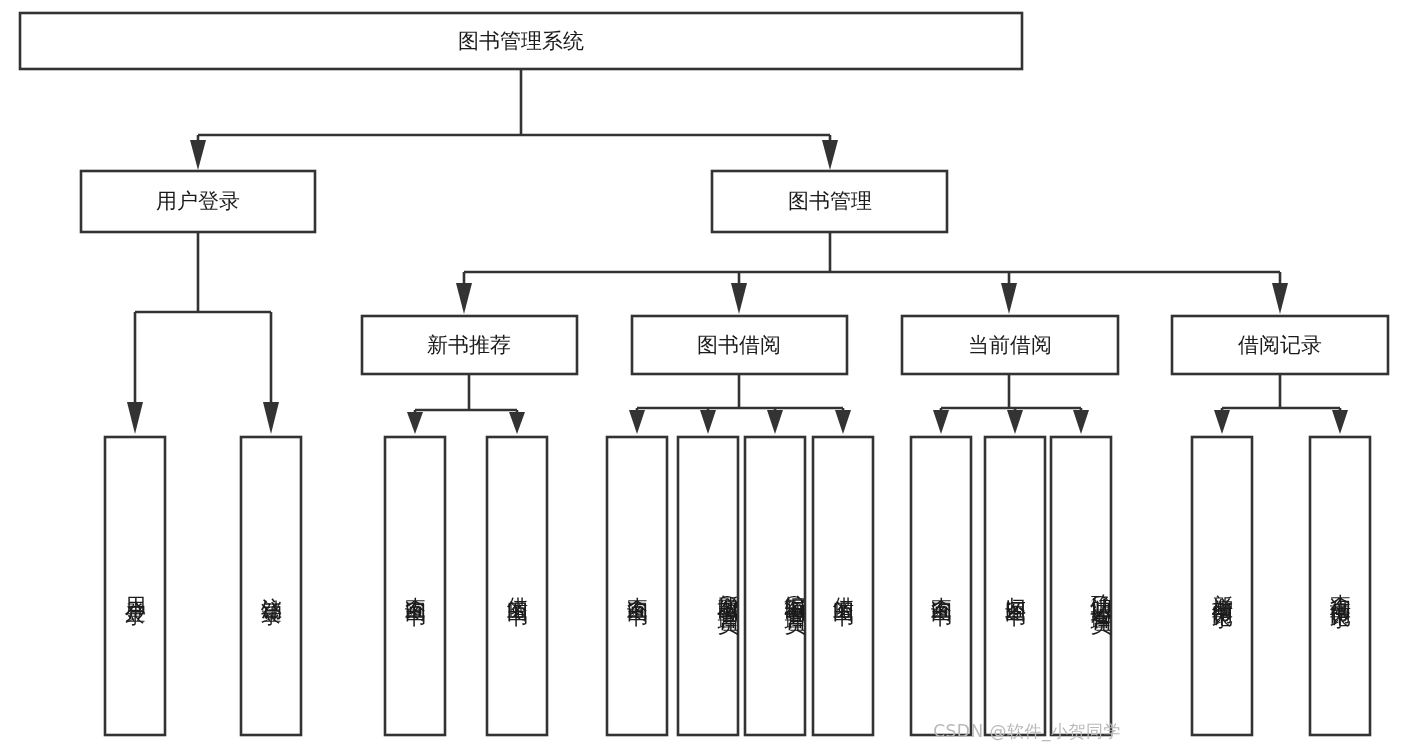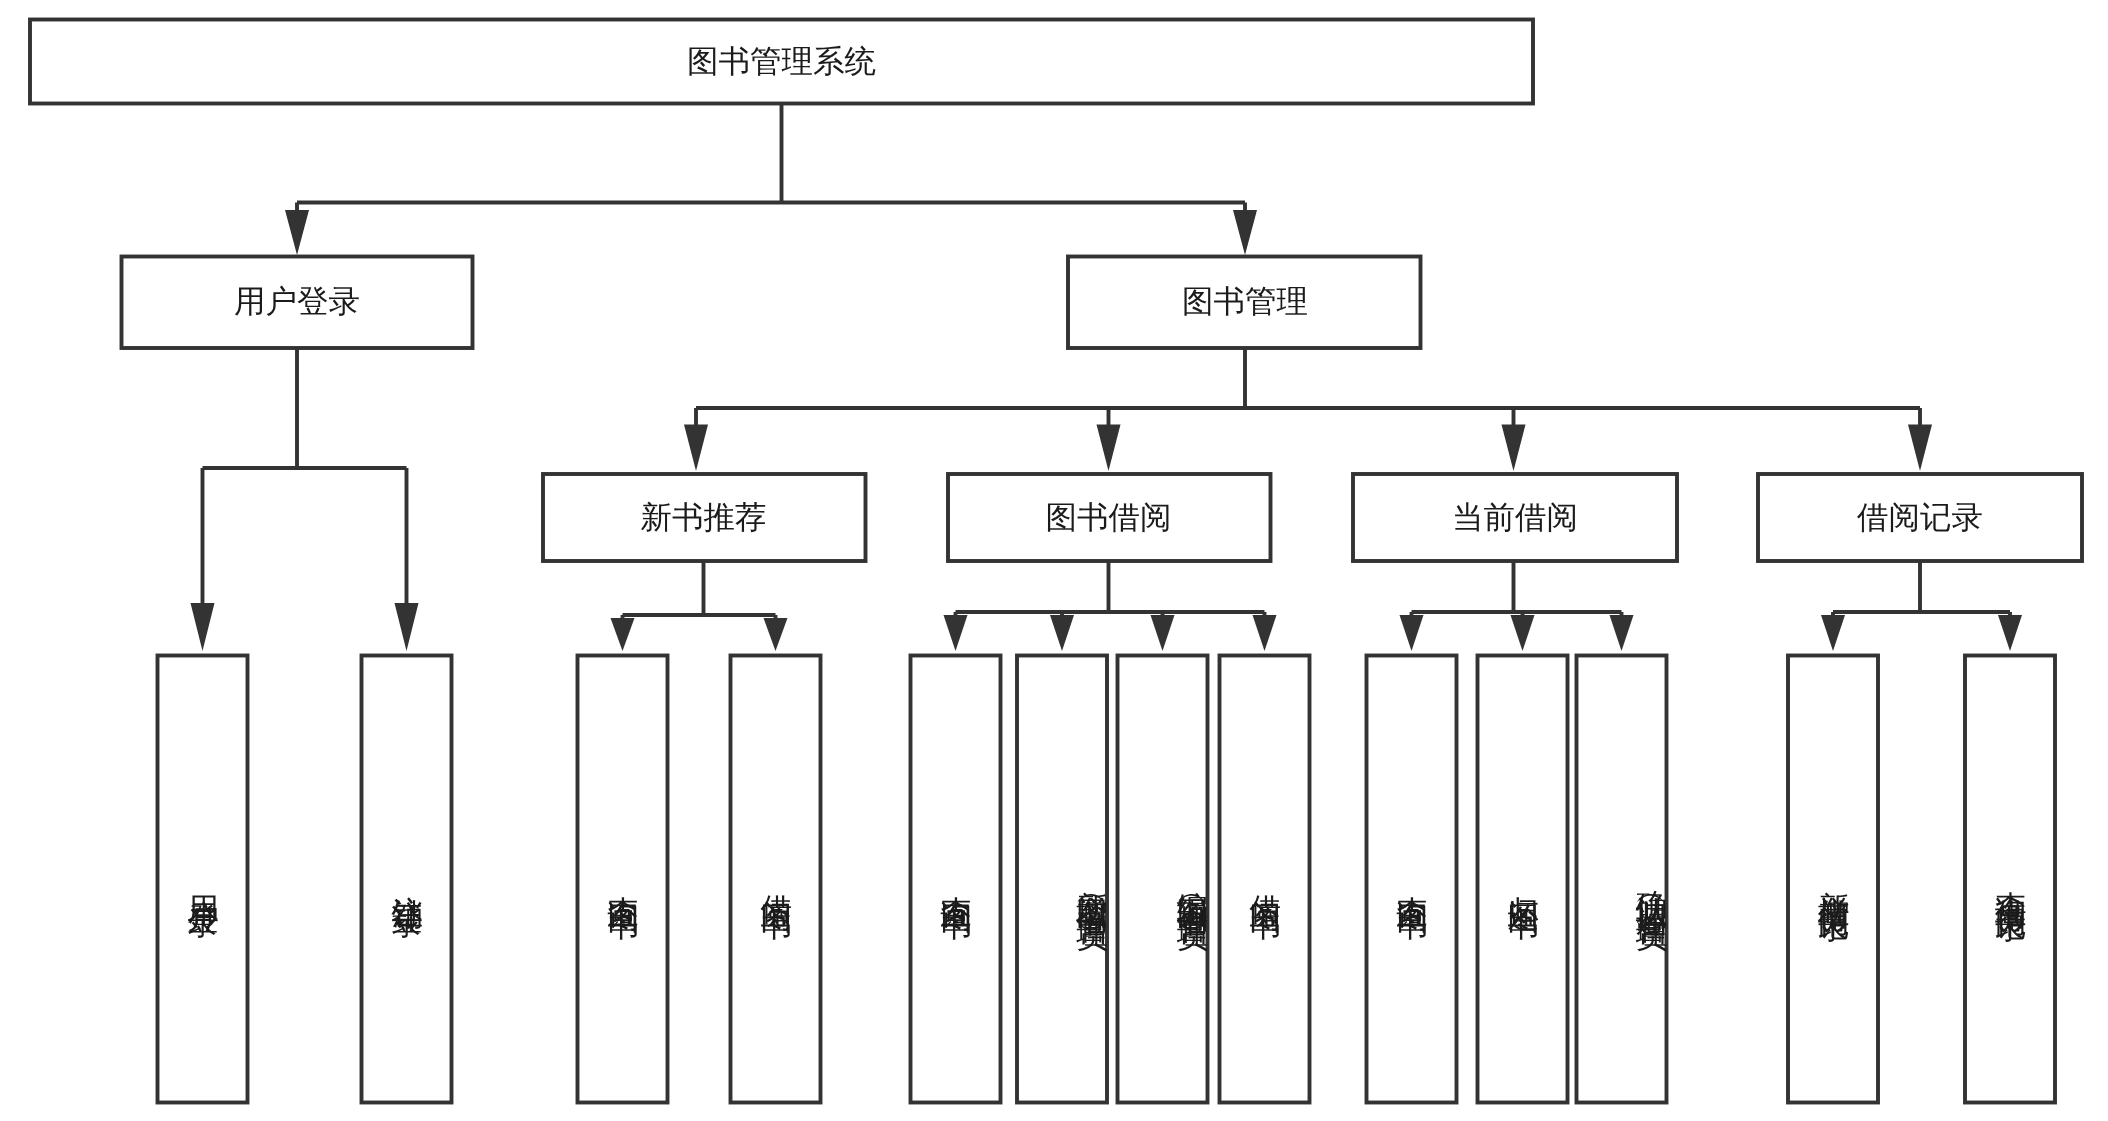--- a/index.html
+++ b/index.html
@@ -235,14 +235,15 @@
   <div class="leaf-label" style="left:911px; top:437px; width:60px; height:298px;">查询图书</div>
 
   <div class="leaf-label" style="left:985px; top:437px; width:60px; height:298px;">归还图书</div>
 
   <div class="leaf-label" style="left:1051px; top:437px; width:60px; height:298px; align-items:flex-start; padding-top:8px; box-sizing:border-box;">确认归还（管理员）</div>
 
   <div class="leaf-label" style="left:1192px; top:437px; width:60px; height:298px;">新增借阅记录</div>
 
   <div class="leaf-label" style="left:1310px; top:437px; width:60px; height:298px;">查询借阅记录</div>
 
+  <div class="watermark-text">CSDN @软件_小贺同学</div>
 
 </div>
 
 </body></html>

